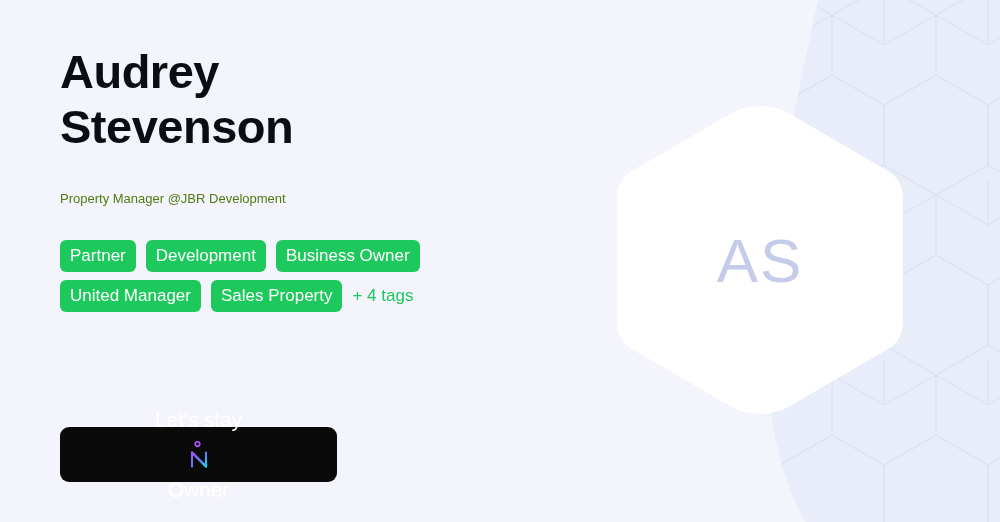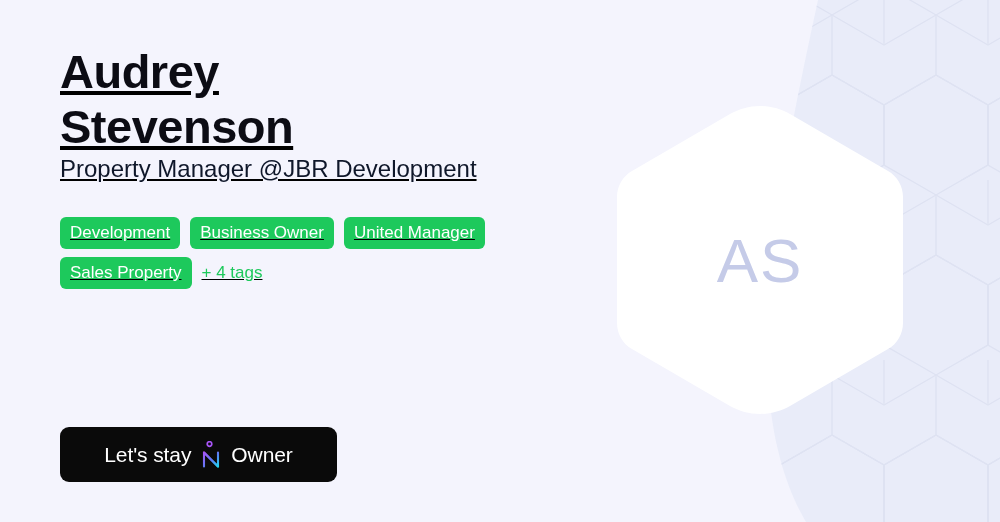--- a/index.html
+++ b/index.html
@@ -22,52 +22,52 @@
     position:absolute; left:600px; top:100px; width:320px; height:320px; z-index:2;
   }
   #avatar-wrap svg{ display:block; width:320px; height:320px; }
   .avatar-initials{
     font-family:"Liberation Sans", sans-serif;
     font-size:62px; font-weight:300; letter-spacing:2px;
   }
 
   
   #content{
-    position:absolute; left:60px; top:0; width:520px; height:394px; z-index:3;text-decoration:underline;
+    position:absolute; left:60px; top:0; width:520px; height:394px; z-index:3;
   }
 
   #person-name{
     font-size:47px; font-weight:bold; line-height:1.18;
     color:#0c0c14; letter-spacing:-0.5px;
     padding-top:44px; white-space:pre-line;
   }
 
   #person-headline{
-    font-size:24px; color:#0f172a; font-weight:400;
+    margin-top:36px; font-size:13px; color:#4d7c0f; font-weight:400;
   }
 
   #tag-list{
     margin-top:34px; display:flex; flex-wrap:wrap; align-items:center;
     gap:8px 10px; max-width:460px;
   }
   .tag-chip{
     background:#1dc95c; color:#ffffff; border-radius:6px;
     font-size:17px; line-height:1; padding:7px 10px 8px;
     white-space:nowrap; display:inline-block;
   }
   #tag-overflow{
     color:#1dc95c; font-size:17px; line-height:1; white-space:nowrap;
   }
 
   #cta-button{
     position:absolute; left:0; top:427px;
     height:55px; min-width:277px;
     background:#0a0a0a; border:none; border-radius:9px;
     display:flex; align-items:center; justify-content:center;
-    gap:9px; padding:0 28px; cursor:pointer;
+    gap:9px; padding:0 28px; cursor:pointer;flex-direction:column;
   }
   .cta-text{
     color:#ffffff; font-size:21px; font-weight:500; letter-spacing:-0.1px;
     white-space:nowrap;
   }
   #intch-logo-icon{ display:block; width:22px; height:28px; }
 </style>
 </head>
 <body>
 
@@ -125,20 +125,21 @@
 </div>
 
 <div id="content">
 
   <h1 id="person-name">Audrey
 Stevenson</h1>
 
   <div id="person-headline">Property Manager @JBR Development</div>
 
   <div id="tag-list">
+    <span class="tag-chip">Partner</span>
     <span class="tag-chip">Development</span>
     <span class="tag-chip">Business Owner</span>
     <span class="tag-chip">United Manager</span>
     <span class="tag-chip">Sales Property</span>
     <span id="tag-overflow">+ 4 tags</span>
   </div>
 
   <button id="cta-button">
     <span class="cta-text">Let's stay</span>
     <span id="intch-logo-icon">

